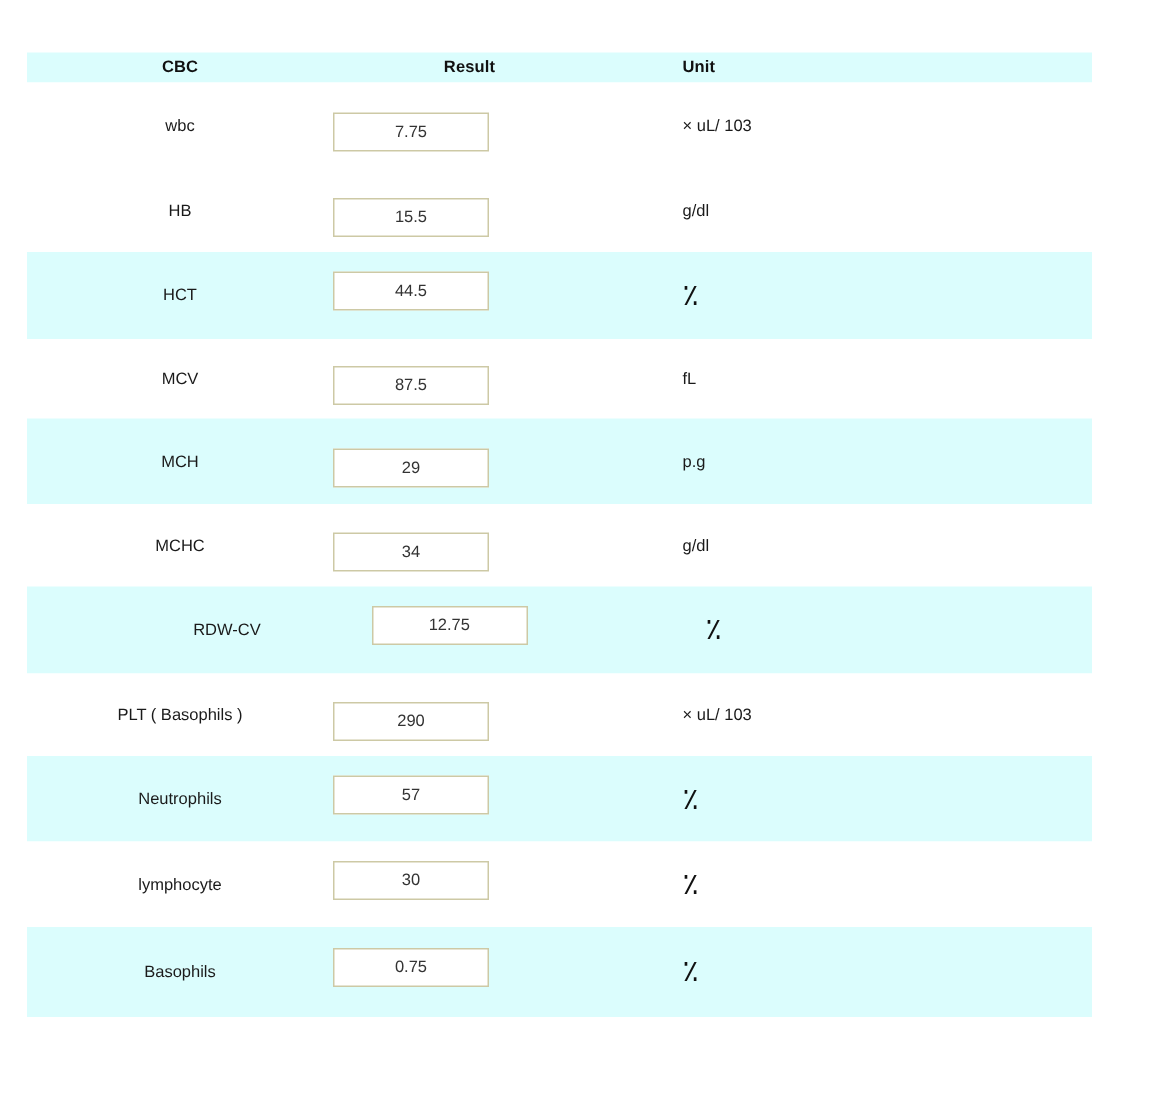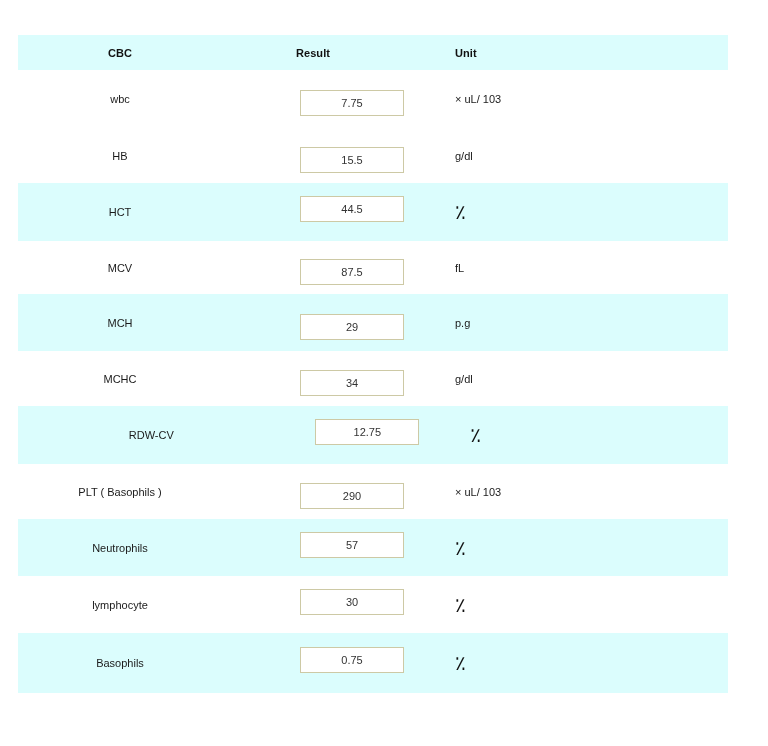--- a/index.html
+++ b/index.html
@@ -27,21 +27,21 @@
     position: absolute;
     left: 18px;
     top: 35px;
     width: 710px;
   }
 
   
   .thead {
     display: flex;
     align-items: center;
-    height: 35px;
+    height: 20px;
     background: #dbfdfd;
   }
   .th {
     font-size: 11px;
     font-weight: bold;
     color: #111111;
     text-align: center;
     letter-spacing: 0.1px;
   }
   .col-name  { width: 204px; }
@@ -59,21 +59,21 @@
   .cell-name {
     width: 204px;
     text-align: center;
     font-size: 11px;
     color: #1a1a1a;
   }
 
   .cell-value {
     width: 182px;
     display: flex;
-    justify-content: flex-end;
+    justify-content: flex-start;
     align-items: center;
     margin-top: 8px;
   }
 
   .value-input {
     width: 104px;
     height: 26px;
     box-sizing: border-box;
     border: 1px solid #cdc9a5;
     background: #ffffff;

